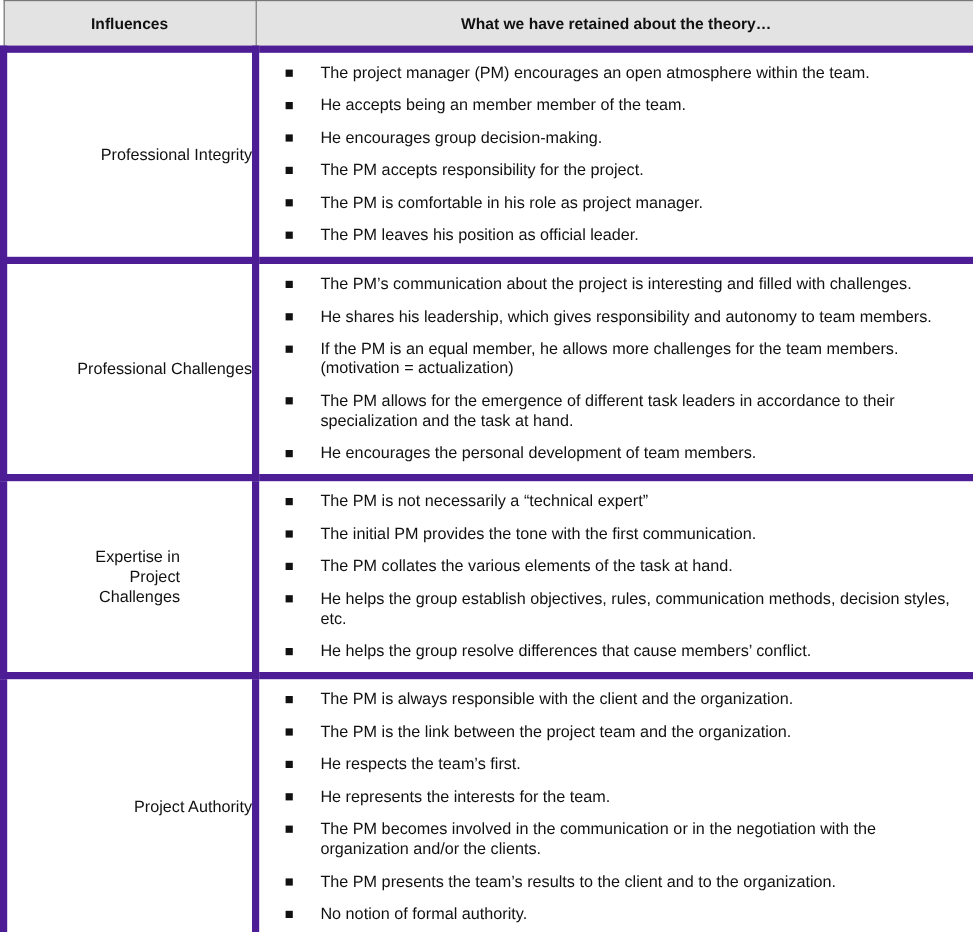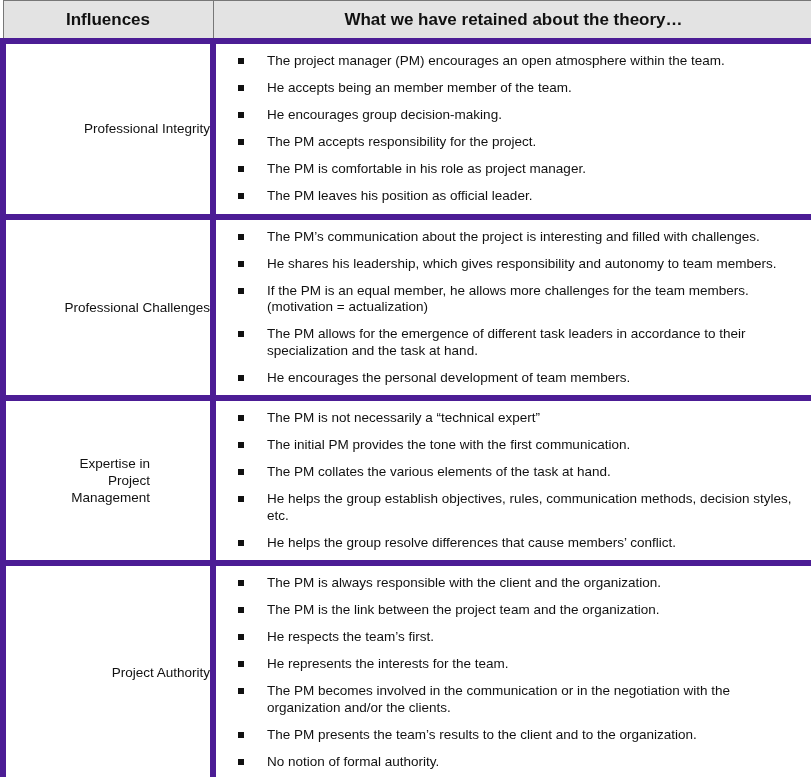--- a/index.html
+++ b/index.html
@@ -1,20 +1,20 @@
 <!DOCTYPE html>
 <html><head>
 <meta charset="utf-8">
 <style>
   html, body { margin:0; padding:0; background:#fff; }
   body { width:811px; height:777px; overflow:hidden; font-family:"Liberation Sans", sans-serif; color:#111; }
   table { border-collapse:collapse; width:811px; table-layout:fixed; }
   col.c1 { width:210px; }
   col.c2 { width:601px; }
-  th { background:#e3e3e3; font-weight:bold; font-size:17px; height:37px; padding:0; border:1px solid #777; border-bottom:1px solid #222; }
+  th { background:#e3e3e3; font-weight:bold; font-size:13px; height:37px; padding:0; border:1px solid #777; border-bottom:1px solid #222; }
   td { border:6px solid #4c1d95; vertical-align:middle; font-size:13.5px; }
   td.influence { padding:0 0 0 38px; line-height:17px;text-align:right; }
   td.items { padding:9px 10px 9px 0; }
   ul { list-style:none; margin:0; padding:0; }
   li { position:relative; padding-left:51px; line-height:16.5px; margin:0 0 10.5px 0; }
   li:last-child { margin-bottom:0; }
   li .bullet { position:absolute; left:22px; top:5px; width:6px; height:6px; background:#111; }
 </style>
 </head>
 <body>
@@ -50,21 +50,21 @@
           <ul>
             <li><span class="bullet"></span><span>The PM’s communication about the project is interesting and filled with challenges.</span></li>
             <li><span class="bullet"></span><span>He shares his leadership, which gives responsibility and autonomy to team members.</span></li>
             <li><span class="bullet"></span><span>If the PM is an equal member, he allows more challenges for the team members. (motivation = actualization)</span></li>
             <li><span class="bullet"></span><span>The PM allows for the emergence of different task leaders in accordance to their specialization and the task at hand.</span></li>
             <li><span class="bullet"></span><span>He encourages the personal development of team members.</span></li>
           </ul>
         </td>
       </tr>
       <tr style="height: 163px;">
-        <td class="influence" style="padding-right: 60px;">Expertise in Project Management</td>
+        <td class="influence" style="padding-right: 60px;">Expertise in Project Challenges</td>
         <td class="items">
           <ul>
             <li><span class="bullet"></span><span>The PM is not necessarily a “technical expert”</span></li>
             <li><span class="bullet"></span><span>The initial PM provides the tone with the first communication.</span></li>
             <li><span class="bullet"></span><span>The PM collates the various elements of the task at hand.</span></li>
             <li><span class="bullet"></span><span>He helps the group establish objectives, rules, communication methods, decision styles, etc.</span></li>
             <li><span class="bullet"></span><span>He helps the group resolve differences that cause members’ conflict.</span></li>
           </ul>
         </td>
       </tr>

